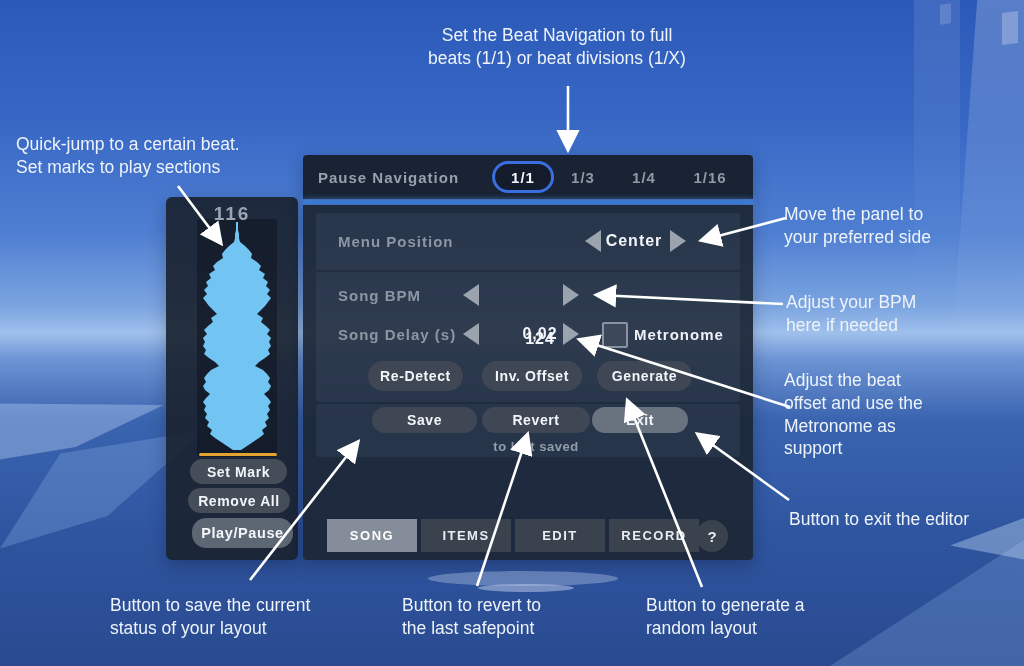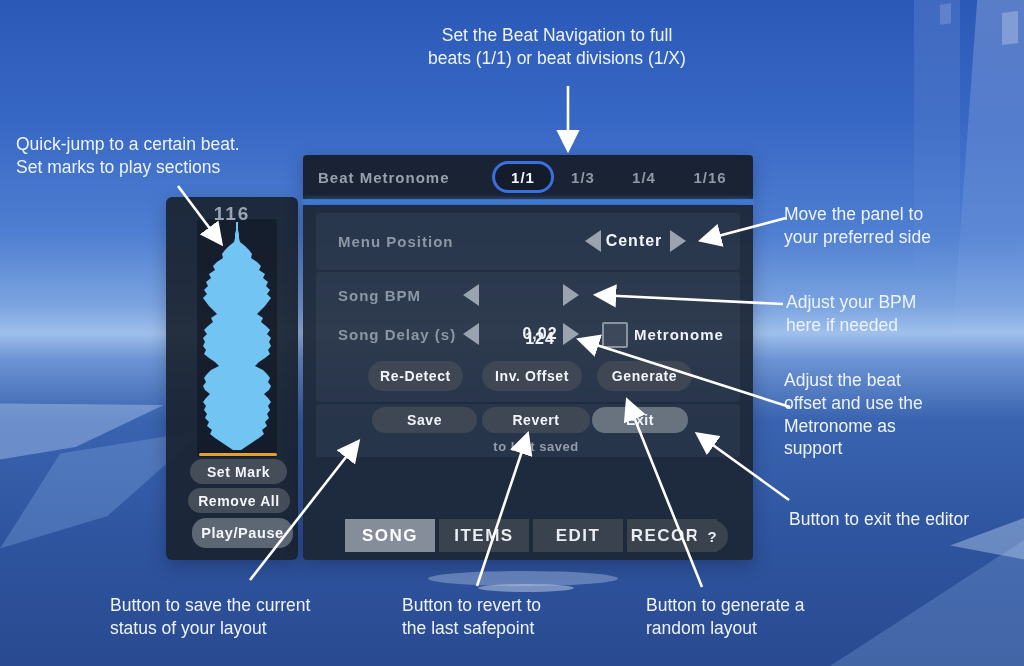--- a/index.html
+++ b/index.html
@@ -32,21 +32,21 @@
   .value{position:absolute;color:#f2f5f9;font-size:16px;font-weight:bold;letter-spacing:1px;transform:translateX(-50%);text-align:center;}
   .tri{width:0;height:0;position:absolute;cursor:pointer;}
   .tri-left{border-top:11px solid transparent;border-bottom:11px solid transparent;border-right:16px solid #9aa3ae;}
   .tri-right{border-top:11px solid transparent;border-bottom:11px solid transparent;border-left:16px solid #9aa3ae;}
   .action-btn{position:absolute;display:flex;align-items:center;justify-content:center;background:#3f4754;color:#f2f5f9;
     font-weight:bold;font-size:14px;letter-spacing:.6px;border-radius:15px;cursor:pointer;}
   .action-btn.light{background:#69727f;}
   .checkbox{position:absolute;width:22px;height:22px;border:2px solid #8a94a1;background:rgba(255,255,255,.07);border-radius:2px;cursor:pointer;}
   .note{position:absolute;color:#939daa;font-size:13px;font-weight:bold;letter-spacing:.5px;transform:translateX(-50%);}
   .tab{position:absolute;top:314px;height:33px;width:90px;display:flex;align-items:center;justify-content:center;
-    background:#3a424e;color:#e9edf2;font-size:17px;font-weight:bold;letter-spacing:1.5px;cursor:pointer;margin-left:18px;}
+    background:#3a424e;color:#e9edf2;font-size:13px;font-weight:bold;letter-spacing:1.5px;cursor:pointer;}
   .tab.selected{background:#858d9a;color:#ffffff;}
   .help-btn{position:absolute;top:315px;left:393px;width:32px;height:32px;border-radius:50%;background:#3a424e;color:#e9edf2;
     display:flex;align-items:center;justify-content:center;font-size:15px;font-weight:bold;cursor:pointer;}
   .reflect{position:absolute;border-radius:50%;pointer-events:none;}
   
   .annotation{position:absolute;color:#eef3f9;font-size:17.5px;line-height:1.3;white-space:pre-line;}
   #overlay{position:absolute;left:0;top:0;z-index:30;pointer-events:none;}
 </style>
 </head>
 <body>
@@ -64,21 +64,21 @@
   <div class="wave-track"></div>
   <div class="beat-number">116</div>
   <div class="mark-num">1</div>
   <div class="mark-line"></div>
   <div class="pill-btn" style="left:24px;top:262px;width:97px;height:25px;">Set Mark</div>
   <div class="pill-btn" style="left:22px;top:291px;width:102px;height:25px;">Remove All</div>
   <div class="rect-btn" style="left:26px;top:321px;width:101px;height:30px;">Play/Pause</div>
 </div>
 
 <div class="panel header-bar">
-  <div class="header-title">Beat Metronome</div>
+  <div class="header-title">Pause Navigation</div>
   <div class="beat-opt selected" style="left:220px;">1/1</div>
   <div class="beat-opt" style="left:280px;">1/3</div>
   <div class="beat-opt" style="left:341px;">1/4</div>
   <div class="beat-opt" style="left:407px;">1/16</div>
 </div>
 <div class="accent-line"></div>
 
 <div class="panel body-panel">
 
   <div class="inset" style="top:8px;height:57px;"></div>

